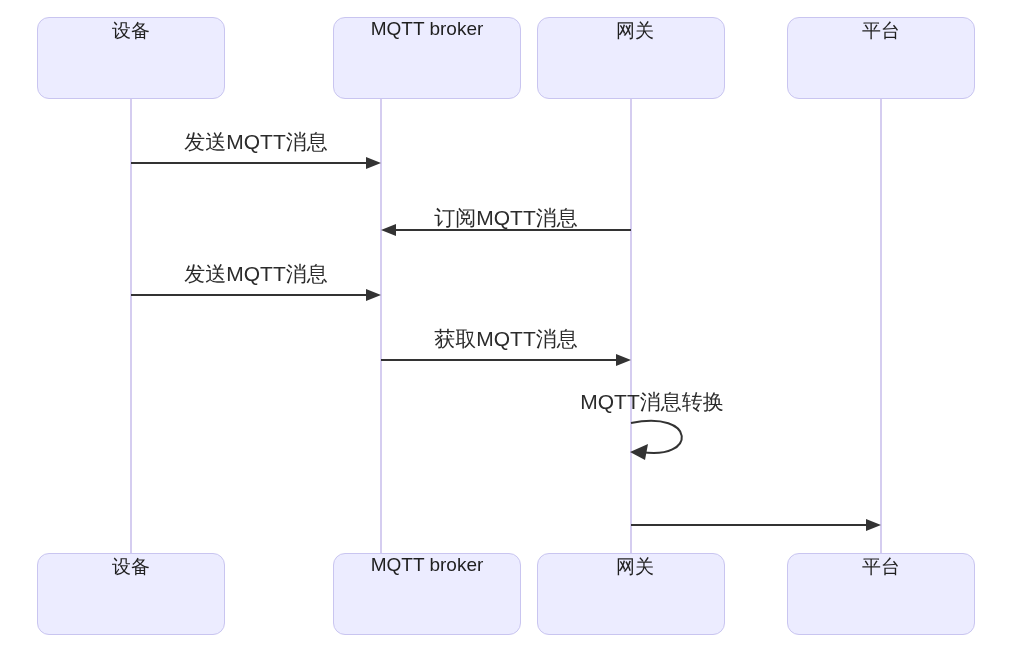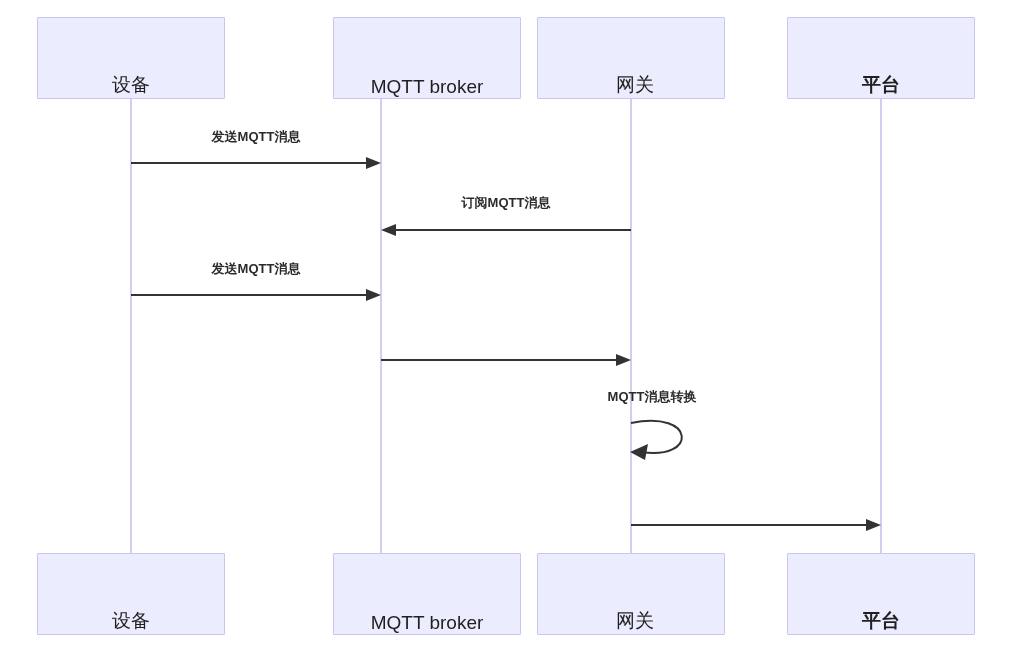--- a/index.html
+++ b/index.html
@@ -21,33 +21,33 @@
     height: 654px;
     background: var(--background);
     overflow: hidden;
   }
   .actor {
     position: absolute;
     width: 188px;
     height: 82px;
     background: var(--actor-fill);
     border: 1px solid var(--actor-border);
-    border-radius: 1px;
+    border-radius: 12px;
     display: flex;
-    align-items: flex-end;
+    align-items: flex-start;
     justify-content: center;
     font-size: 19px;
     color: #1f1f1f;
   }
   .actor.row-top { top: 17px; }
   .actor.row-bottom { top: 553px; }
   .actor.col-1 { left: 37px; }
   .actor.col-2 { left: 287px; margin-left: 46px; }
   .actor.col-3 { left: 537px; padding-left: 8px; }
-  .actor.col-4 { left: 787px; font-weight: bold; }
+  .actor.col-4 { left: 787px; }
   .lifeline {
     position: absolute;
     top: 99px;
     width: 2px;
     height: 454px;
     background: var(--lifeline);
   }
   .lifeline.l-1 { left: 130px; }
   .lifeline.l-2 { left: 380px; }
   .lifeline.l-3 { left: 630px; }
@@ -65,27 +65,27 @@
     fill: none;
   }
   .arrow-layer polygon {
     fill: var(--arrow);
     stroke: none;
   }
   .msg-label {
     position: absolute;
     width: 250px;
     text-align: center;
-    font-size: 13px;
-    font-weight: bold;
+    font-size: 21px;
+    font-weight: normal;
     color: var(--text);
     white-space: nowrap;
   }
   .msg-label.m-1 { left: 131px; top: 128px; }
-  .msg-label.m-2 { left: 381px; top: 194px; text-align: center; }
+  .msg-label.m-2 { left: 381px; top: 204px; text-align: center; }
   .msg-label.m-3 { left: 131px; top: 260px; }
   .msg-label.m-4 { left: 381px; top: 325px; }
   .msg-label.m-5 { left: 527px; top: 388px; }
   .msg-label.m-6 { left: 631px; top: 490px; }
 </style>
 </head>
 <body>
 
 <div class="canvas">
 
@@ -149,15 +149,16 @@
 
     <g>
       <line x1="631" y1="525" x2="868" y2="525"></line>
       <polygon points="881,525 866,519 866,531"></polygon>
     </g>
   </svg>
 
   <div class="msg-label m-1">发送MQTT消息</div>
   <div class="msg-label m-2">订阅MQTT消息</div>
   <div class="msg-label m-3">发送MQTT消息</div>
+  <div class="msg-label m-4">获取MQTT消息</div>
   <div class="msg-label m-5">MQTT消息转换</div>
 
 </div>
 
 </body></html>

